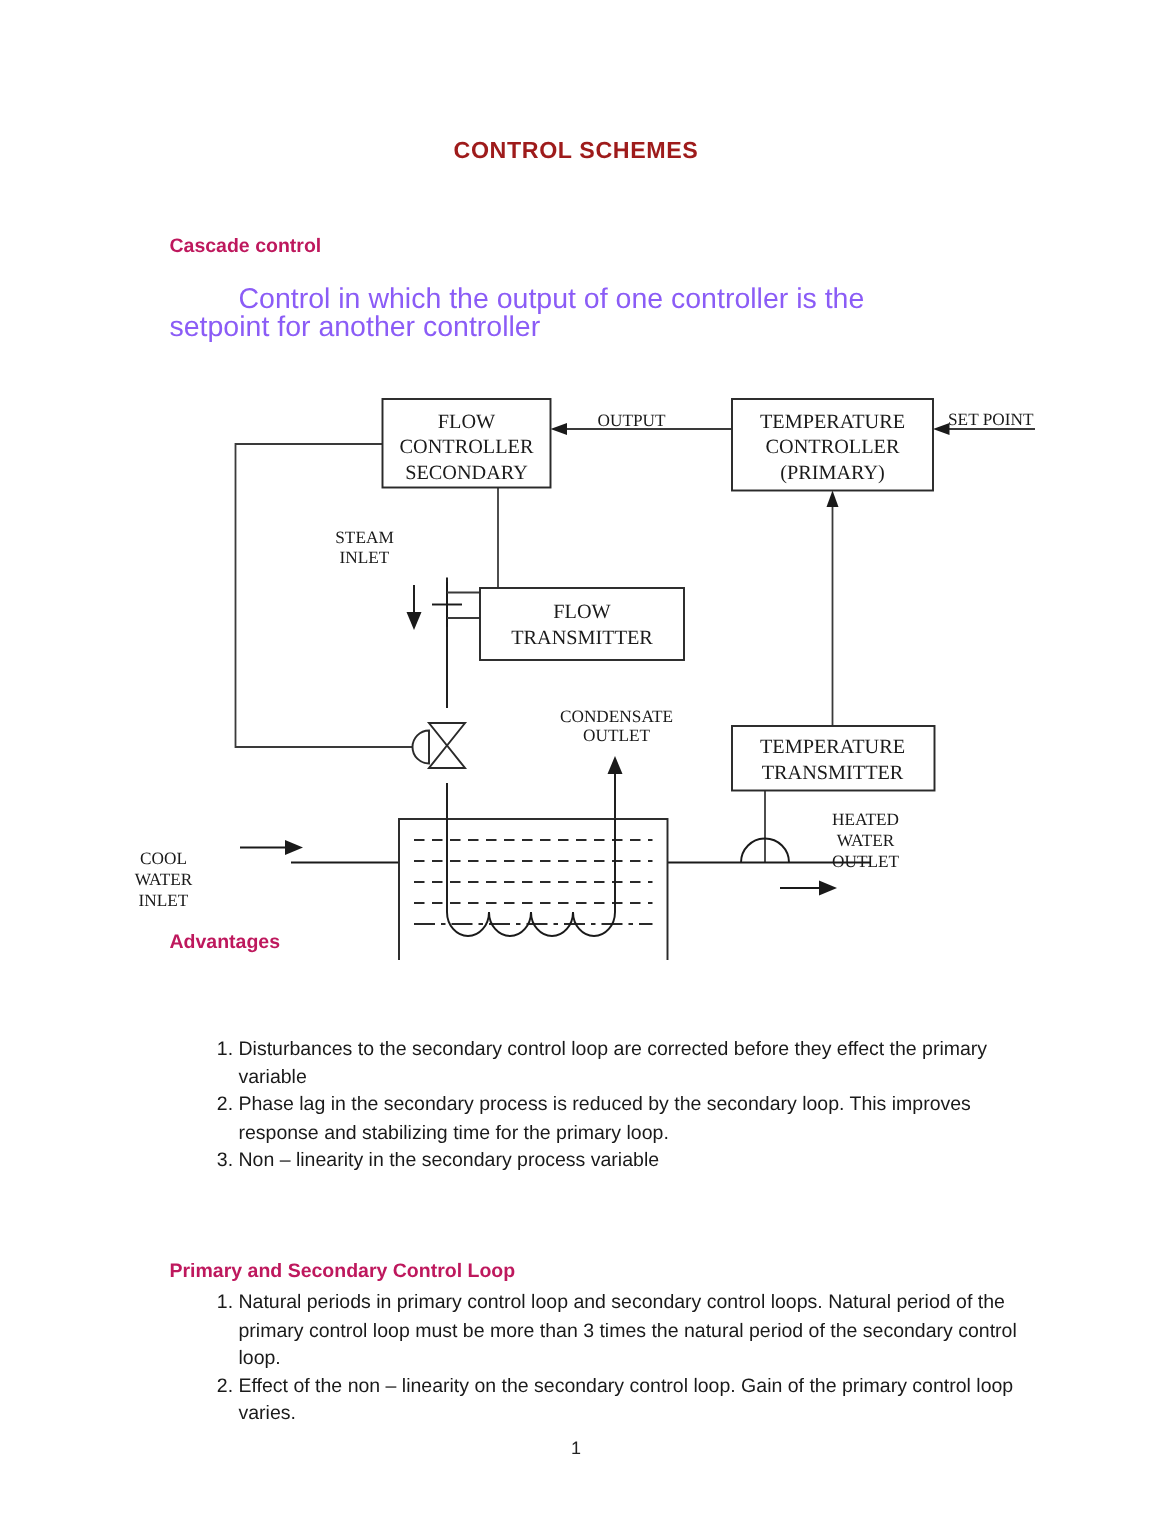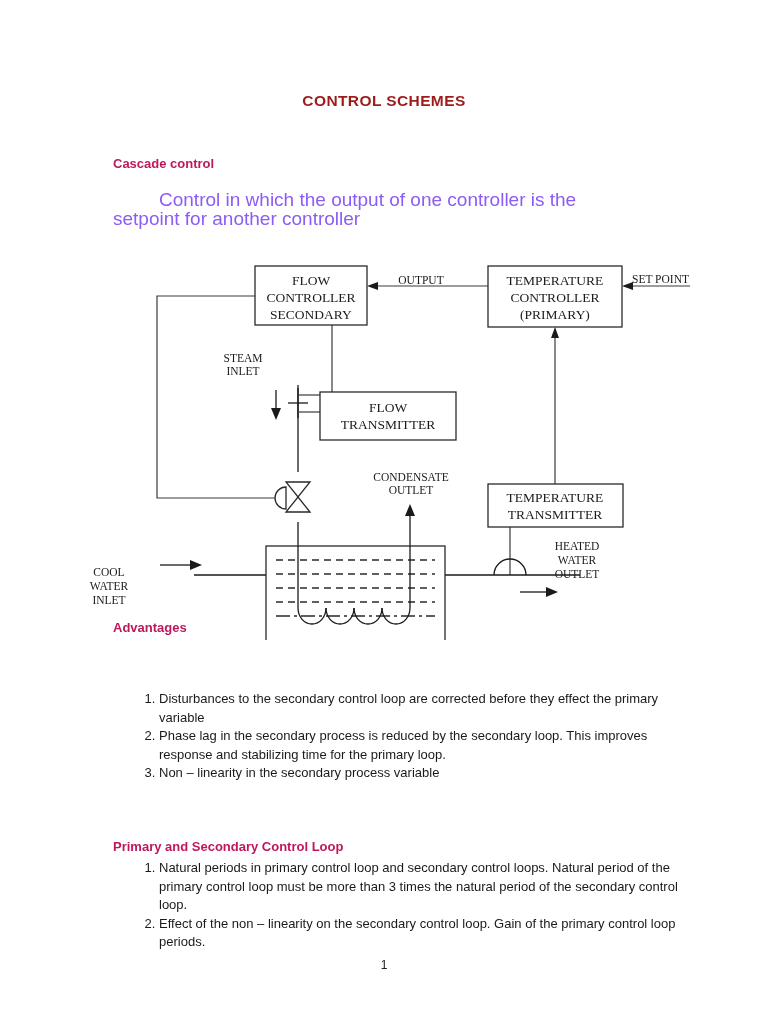--- a/index.html
+++ b/index.html
@@ -242,18 +242,18 @@
   <ol class="numlist" id="list-advantages">
       <li>Disturbances to the secondary control loop are corrected before they effect the primary variable</li>
       <li>Phase lag in the secondary process is reduced by the secondary loop. This improves response and stabilizing time for the primary loop.</li>
       <li>Non – linearity in the secondary process variable</li>
     </ol>
 
   <div class="heading" id="heading-loops">Primary and Secondary Control Loop</div>
 
   <ol class="numlist" id="list-loops">
       <li>Natural periods in primary control loop and secondary control loops. Natural period of the primary control loop must be more than 3 times the natural period of the secondary control loop.</li>
-      <li>Effect of the non – linearity on the secondary control loop. Gain of the primary control loop periods.</li>
+      <li>Effect of the non – linearity on the secondary control loop. Gain of the primary control loop varies.</li>
     </ol>
 
   <div class="page-number">1</div>
 
 </div>
 
 </body></html>

